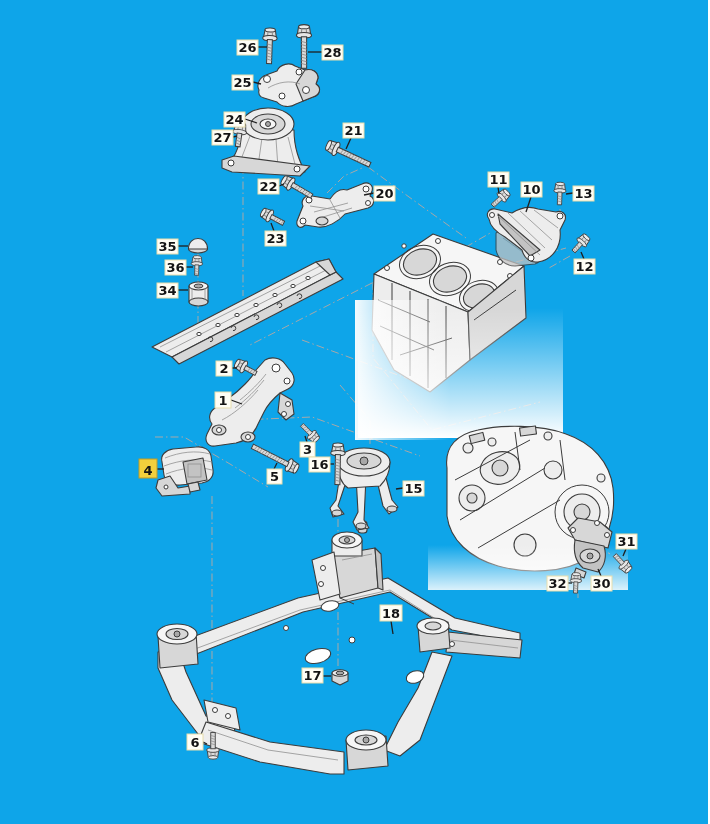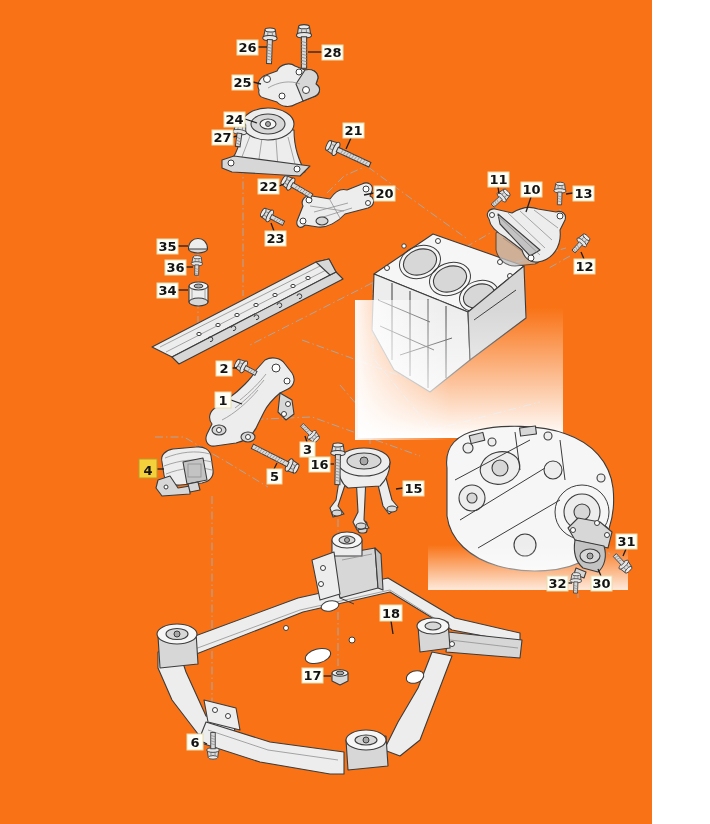--- a/index.html
+++ b/index.html
@@ -1,16 +1,16 @@
 <!DOCTYPE html>
 <html><head>
 <meta charset="utf-8">
 <style>
   html,body{margin:0;padding:0;background:#ffffff;}
-  .stage{position:relative;width:652px;height:824px;background:#f97316;overflow:hidden;
+  .stage{position:relative;width:708px;height:824px;background:#0ea5e9;overflow:hidden;
          font-family:"DejaVu Sans","Liberation Sans",sans-serif;}
   svg{position:absolute;left:0;top:0;}
   .p  {fill:#ededed;stroke:#3c3c3c;stroke-width:1.1;stroke-linejoin:round;}
   .pl {fill:#f6f6f6;stroke:#3c3c3c;stroke-width:1.1;stroke-linejoin:round;}
   .pd {fill:#d7d7d7;stroke:#3c3c3c;stroke-width:1.1;stroke-linejoin:round;}
   .pdk{fill:#c3c3c3;stroke:#3c3c3c;stroke-width:1.1;stroke-linejoin:round;}
   .ln {fill:none;stroke:#3c3c3c;stroke-width:1;}
   .lnl{fill:none;stroke:#909090;stroke-width:.8;}
   .hole {fill:#ffffff;stroke:#3c3c3c;stroke-width:1;}
   .holed{fill:#a8a8a8;stroke:#3c3c3c;stroke-width:1;}

